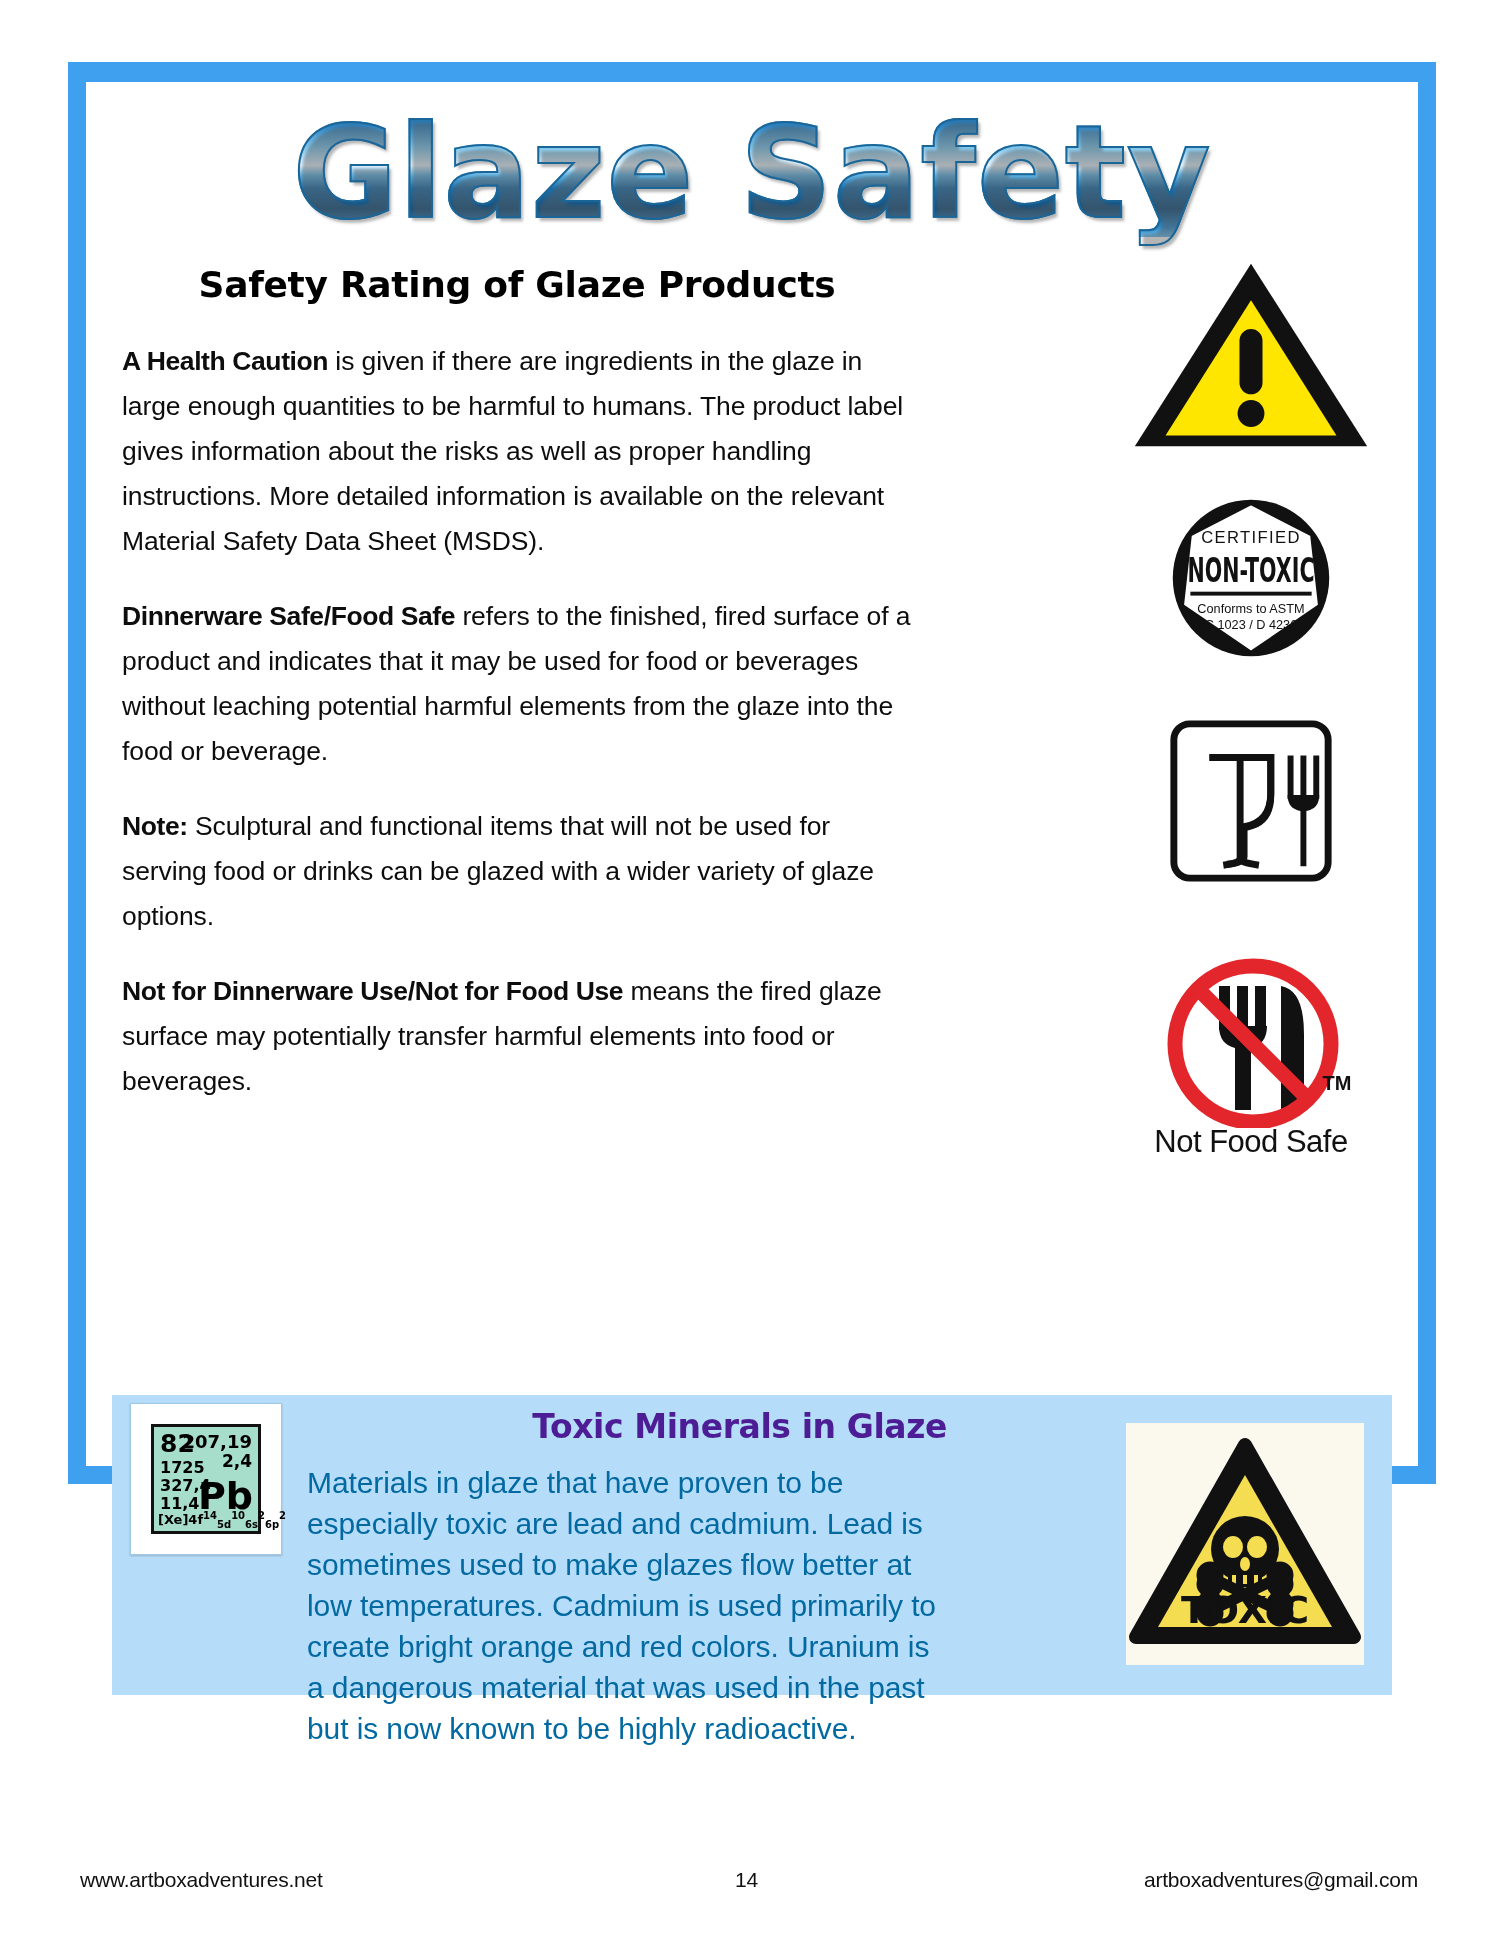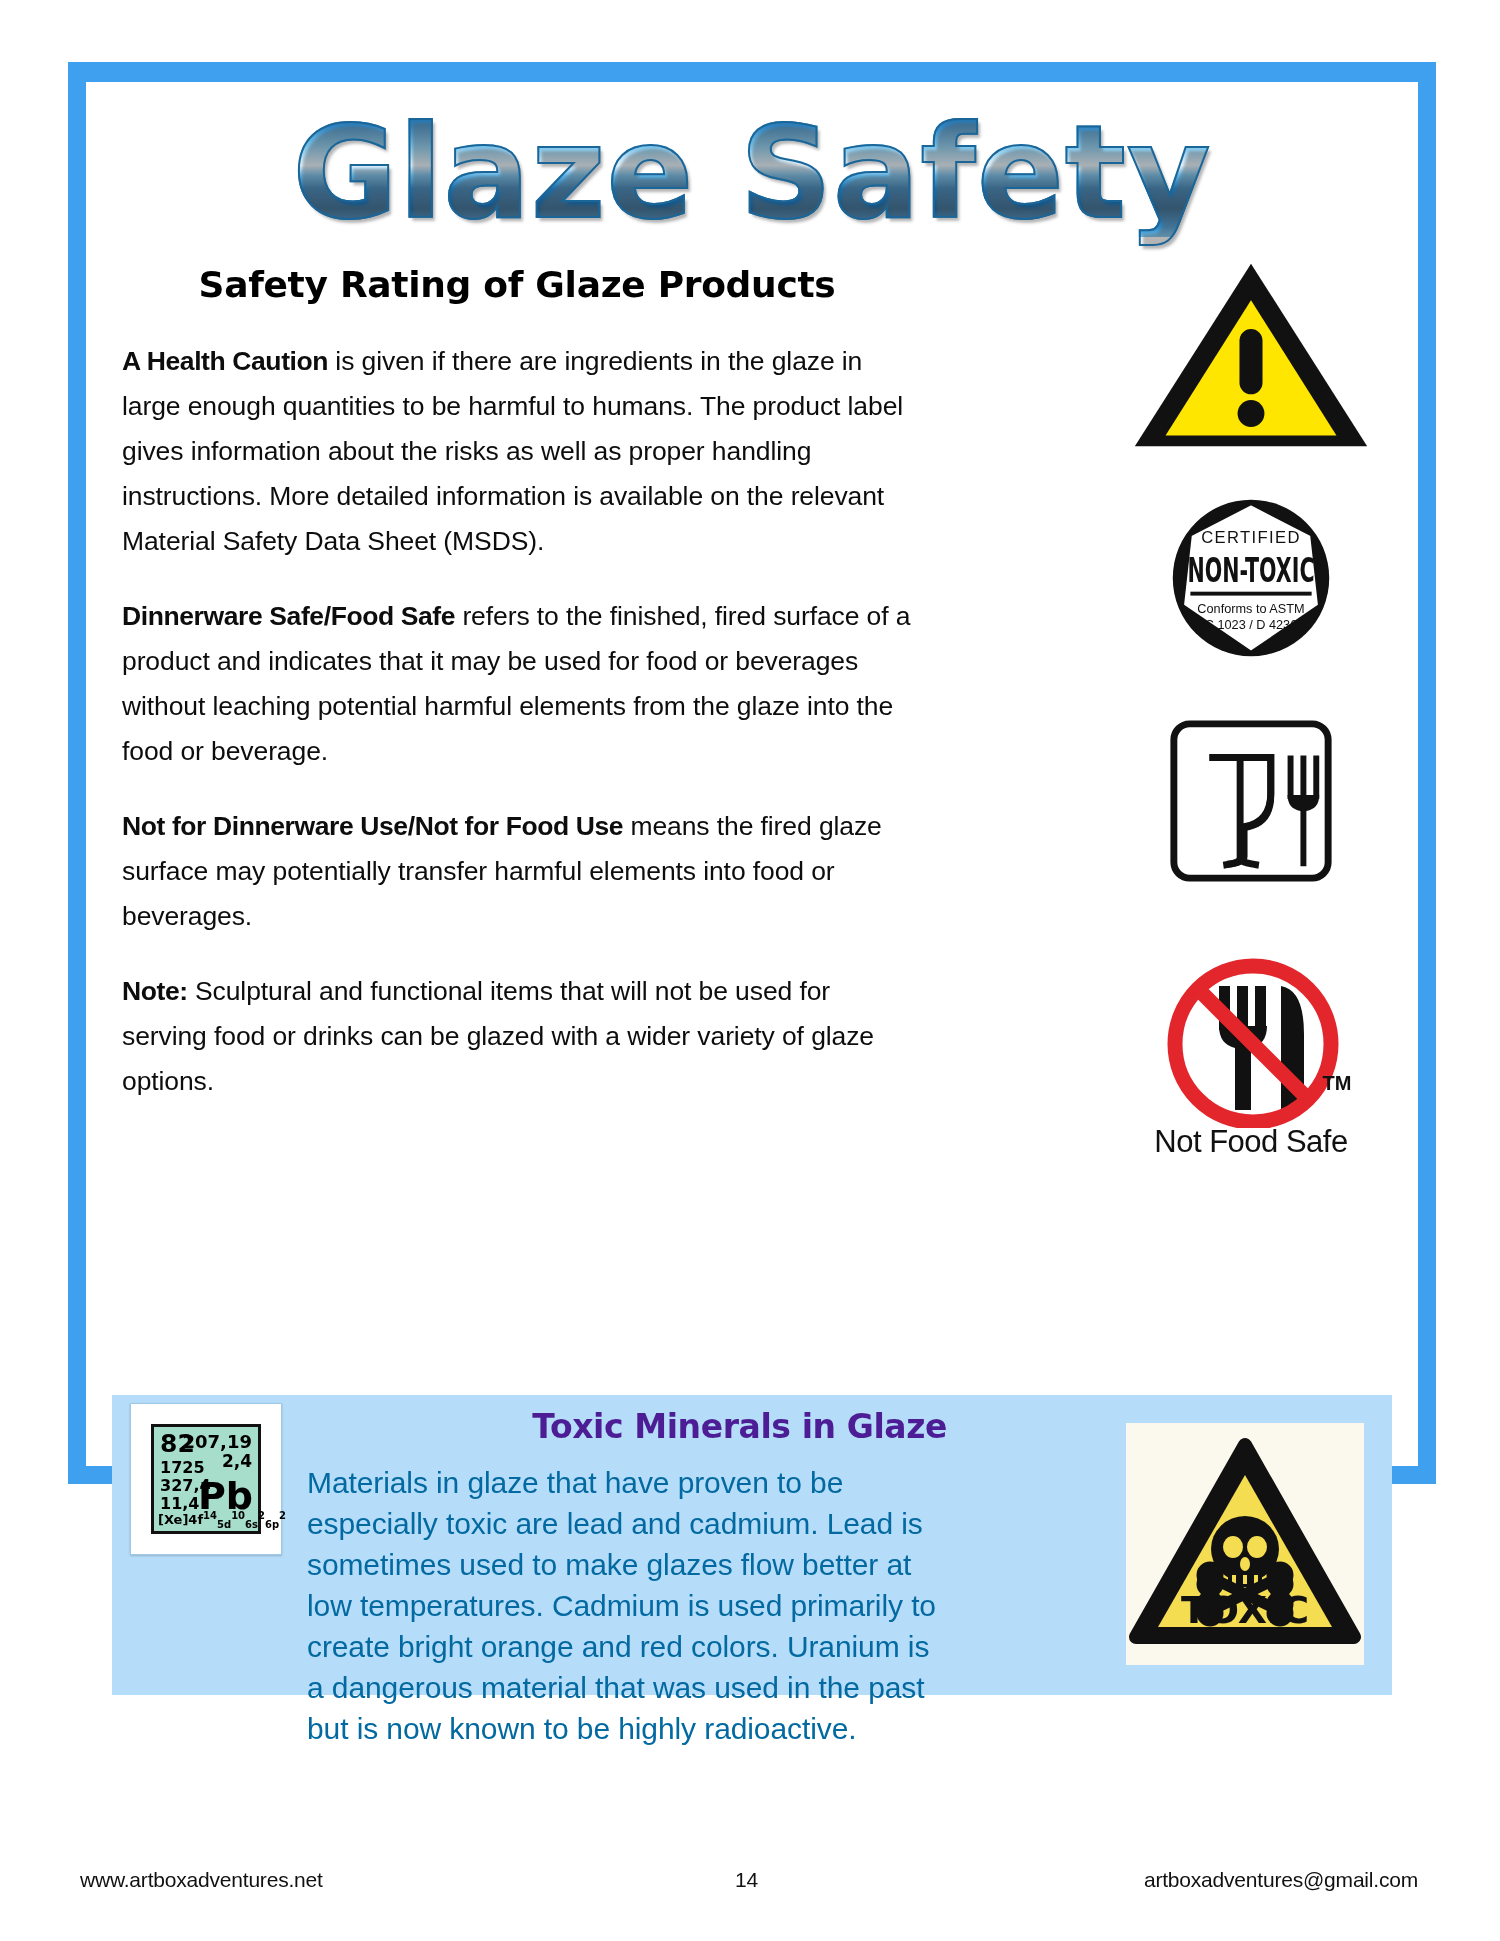--- a/index.html
+++ b/index.html
@@ -239,25 +239,25 @@
       <p class="body">
         <b>A Health Caution</b><span> is given if there are ingredients in the glaze in large enough quantities to be harmful to humans. The product label gives information about the risks as well as proper handling instructions. More detailed information is available on the relevant Material Safety Data Sheet (MSDS).</span>
       </p>
 
 
       <p class="body">
         <b>Dinnerware Safe/Food Safe</b><span> refers to the finished, fired surface of a product and indicates that it may be used for food or beverages without leaching potential harmful elements from the glaze into the food or beverage.</span>
       </p>
 
       <p class="body">
+        <b>Note:</b><span> Sculptural and functional items that will not be used for serving food or drinks can be glazed with a wider variety of glaze options.</span>
+      </p>
+
+      <p class="body">
         <b>Not for Dinnerware Use/Not for Food Use</b><span> means the fired glaze surface may potentially transfer harmful elements into food or beverages.</span>
-      </p>
-
-      <p class="body">
-        <b>Note:</b><span> Sculptural and functional items that will not be used for serving food or drinks can be glazed with a wider variety of glaze options.</span>
       </p>
     </div>
 
     <div class="icon-col">
 
       <div class="icon-slot">
         <svg class="warn-tri" viewBox="0 0 250 200">
           <path d="M125 6 L246 196 L4 196 Z" fill="#111111"></path>
           <path d="M125 44 L214 185 L36 185 Z" fill="#ffe600"></path>
           <rect x="113" y="74" width="24" height="68" rx="12" fill="#111111"></rect>

